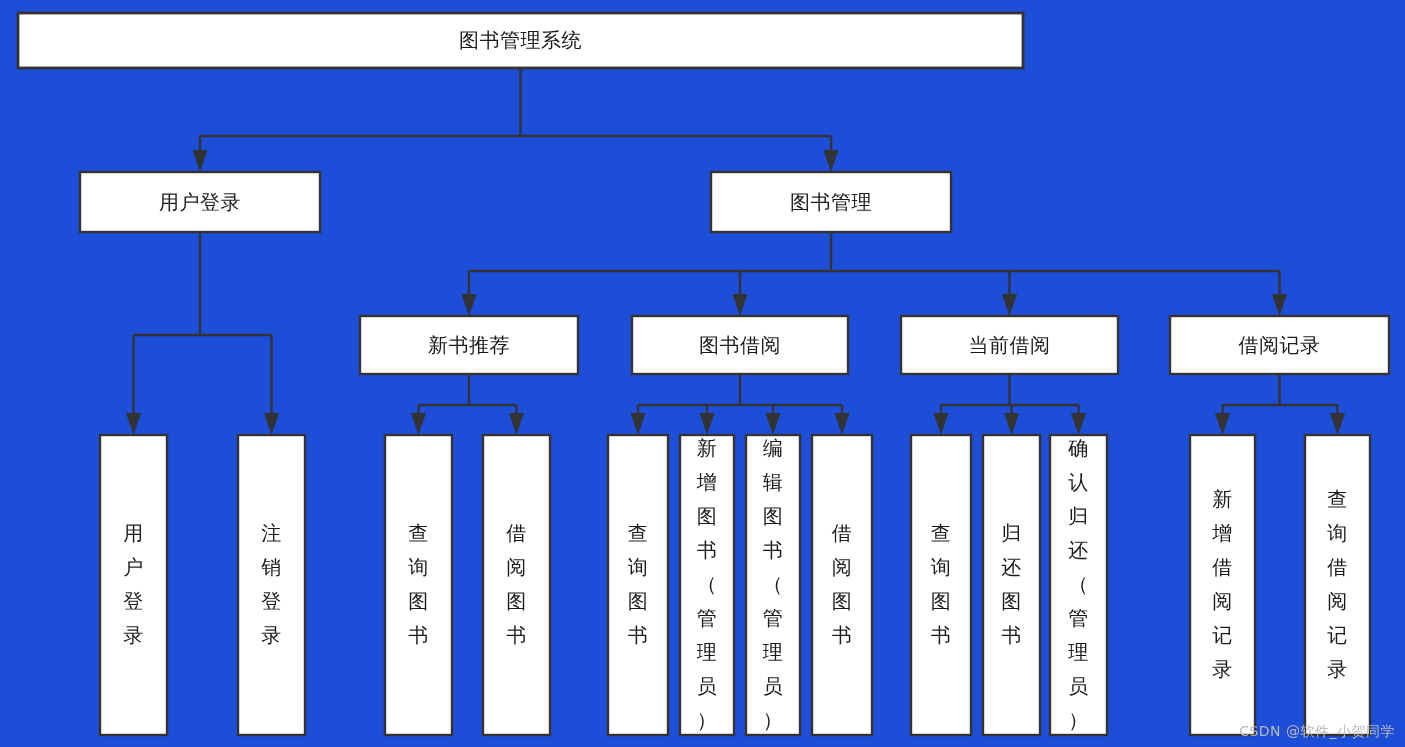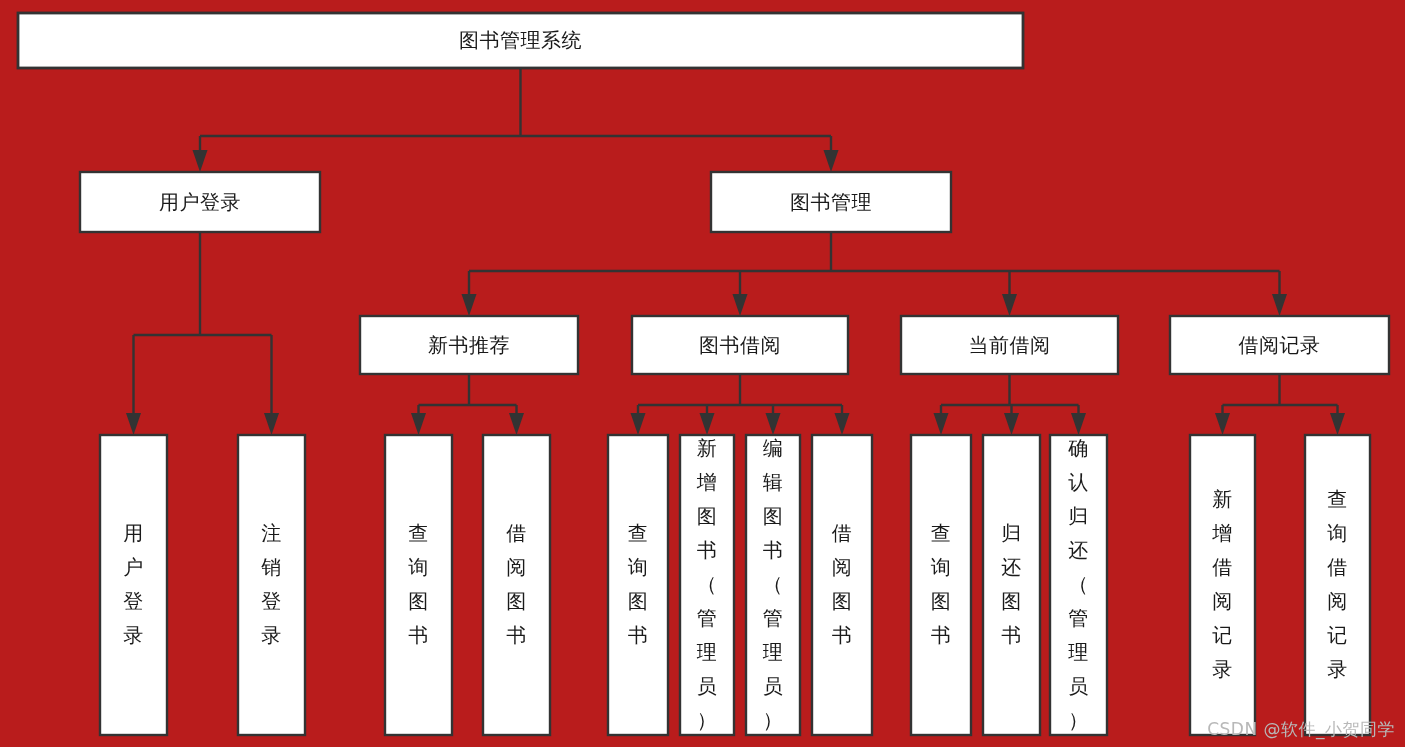--- a/index.html
+++ b/index.html
@@ -1,20 +1,20 @@
 <!DOCTYPE html>
 <html><head>
 <meta charset="utf-8">
 <style>
   html,body{margin:0;padding:0;background:#ffffff;}
   body{
     font-family:"DejaVu Sans","Liberation Sans",sans-serif;
     width:1405px;height:747px;overflow:hidden;position:relative;
   }
-  #diagram-root{position:relative;width:1405px;height:747px;background:#b91c1c;}
+  #diagram-root{position:relative;width:1405px;height:747px;background:#1d4ed8;}
   svg#tree-svg{position:absolute;left:0;top:0;width:1405px;height:747px;display:block;}
   .node-box{
     fill:#ffffff;stroke:#333333;stroke-width:2.4;
   }
   .node-box.root{stroke-width:2.8;}
   .edge{
     stroke:#333333;stroke-width:2.4;fill:none;stroke-linecap:butt;
   }
   .arrow-head{fill:#333333;stroke:none;}
   .node-label{
@@ -24,21 +24,21 @@
     text-anchor:middle;
     dominant-baseline:middle;
     letter-spacing:0.5px;
   }
   .node-label.vertical{
     font-size:20px;
     text-anchor:middle;
   }
   .watermark{
     position:absolute;right:10px;bottom:6px;
-    color:#b8b8b8;font-size:17px;
+    color:#b8b8b8;font-size:14px;
     font-family:"DejaVu Sans","Liberation Sans",sans-serif;
     white-space:nowrap;letter-spacing:0.5px;
     pointer-events:none;
   }
 </style>
 </head>
 <body>
 
 <div id="diagram-root">
   <svg id="tree-svg" viewBox="0 0 1405 747">

